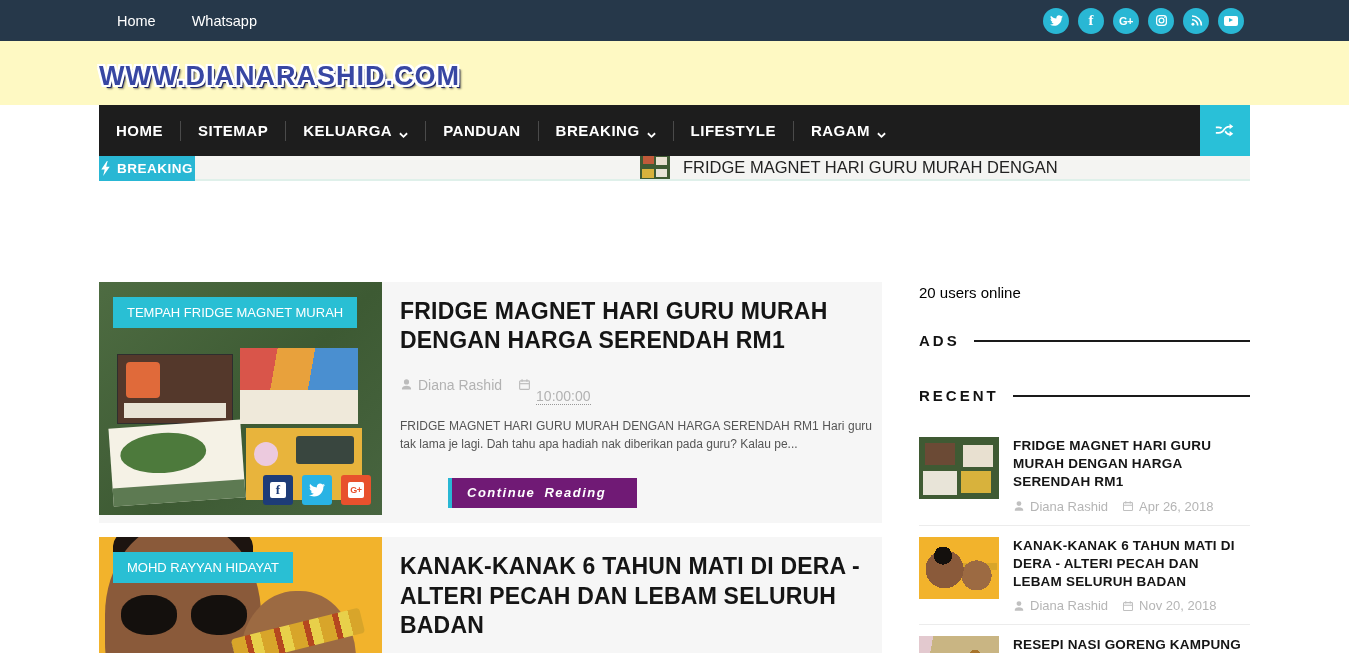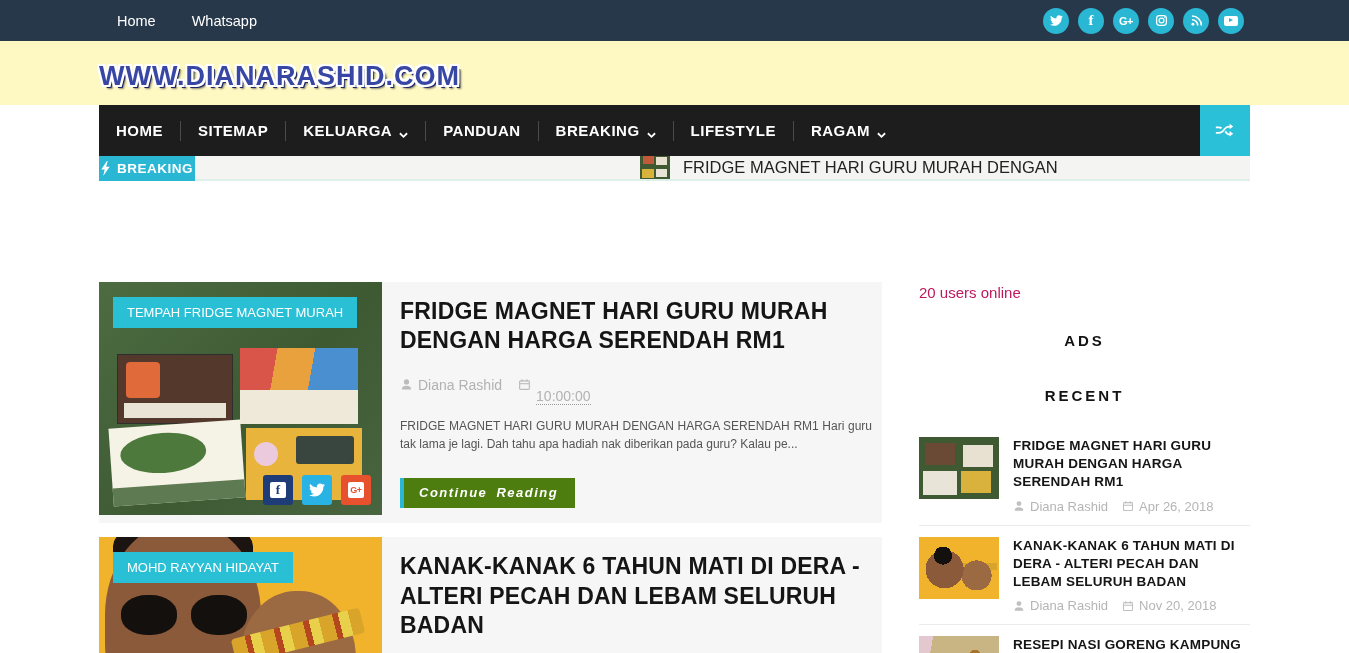--- a/index.html
+++ b/index.html
@@ -66,23 +66,23 @@
   .img-label { position:absolute; top:15px; left:14px; background:#29bfd4; color:#fff; font-size:13px;
     padding:8px 14px; z-index:3; }
   .post-body { flex:1; padding:15px 20px 15px 18px; }
   .post-title { font-size:23px; font-weight:bold; color:#151515; line-height:1.27; letter-spacing:.2px; }
   .meta { display:flex; align-items:center; gap:16px; margin-top:9px; color:#b2b2b2; font-size:14px; }
   .meta-chunk { display:flex; align-items:center; gap:5px; }
   .meta svg { width:13px; height:13px; fill:#bcbcbc; }
   .meta .cal { fill:none; stroke:#bcbcbc; stroke-width:1.4; }
   .meta-time { border-bottom:1px dotted #999;margin-top:24px; }
   .excerpt { margin-top:13px; font-size:12px; color:#555; line-height:1.46; text-align:justify; width:472px; }
-  .continue-btn { display:inline-block; margin-top:25px; background:#4d7c0f; color:#fff;
-    border-left:4px solid #29b7d4; padding:7px 17px 8px 15px; font-size:13px; font-style:italic;
-    font-weight:bold; letter-spacing:1.5px; word-spacing:4px; }
+  .continue-btn { display:inline-block; margin-top:25px; background:#701a75; color:#fff;
+    border-left:4px solid #29b7d4; padding:7px 31px 8px 15px; font-size:13px; font-style:italic;
+    font-weight:bold; letter-spacing:1.5px; word-spacing:4px;margin-left:48px; }
   .share-row { position:absolute; right:11px; bottom:10px; display:flex; gap:9px; z-index:3; }
   .share-btn { width:30px; height:30px; border-radius:3px; display:flex; align-items:center;
     justify-content:center; }
   .share-fb { background:#1d3c78; }
   .share-tw { background:#29b3e4; }
   .share-gp { background:#e8512d; }
   .share-inner { width:16px; height:16px; background:#fff; border-radius:2px; display:flex;
     align-items:center; justify-content:center; font-weight:bold; }
   .share-fb .share-inner { color:#1d3c78; font-family:"Liberation Serif", serif; font-size:13px; }
   .share-gp .share-inner { color:#e8512d; font-size:9px; letter-spacing:-0.5px; }
@@ -114,23 +114,23 @@
   .pf-lens { position:absolute; width:56px; height:40px; background:#14100d; border-radius:46%; }
   .pf-lens.l { left:0; } .pf-lens.r { right:0; }
   .pf-head2 { position:absolute; right:26px; top:54px; width:116px; height:140px; background:#9c6a42;
     border-radius:48%; }
   .pf-band { position:absolute; right:18px; top:86px; width:132px; height:26px;
     background:repeating-linear-gradient(90deg,#d8a52a 0 14px,#b5471f 14px 20px,#e8d04a 20px 30px);
     transform:rotate(-14deg); border-radius:4px; }
 
   
   .sidebar { width:331px; }
-  .users-online { font-size:15px; color:#be185d; margin-top:2px; }
+  .users-online { font-size:15px; color:#000000; margin-top:2px; }
   .widget-title { display:flex; align-items:center; font-size:15px; font-weight:bold; color:#131313;
-    letter-spacing:3px;flex-direction:column; }
+    letter-spacing:3px; }
   .widget-title .rule { flex:1; height:2px; background:#1a1a1a; margin-left:14px; }
   .wt-ads { margin-top:31px; }
   .wt-recent { margin-top:38px; }
   .recent-list { margin-top:22px; }
   .recent-item { display:flex; padding:11px 0; border-bottom:1px solid #ececec; }
   .recent-item:last-child { border-bottom:none; }
   .recent-thumb { width:80px; height:62px; flex-shrink:0; margin-right:14px; }
   .rt1 { background:#3f5a33;
     background-image:linear-gradient(#6b4a35,#6b4a35),linear-gradient(#e8e0d0,#e8e0d0),
       linear-gradient(#e8e4d8,#e8e4d8),linear-gradient(#d8b23c,#d8b23c);

